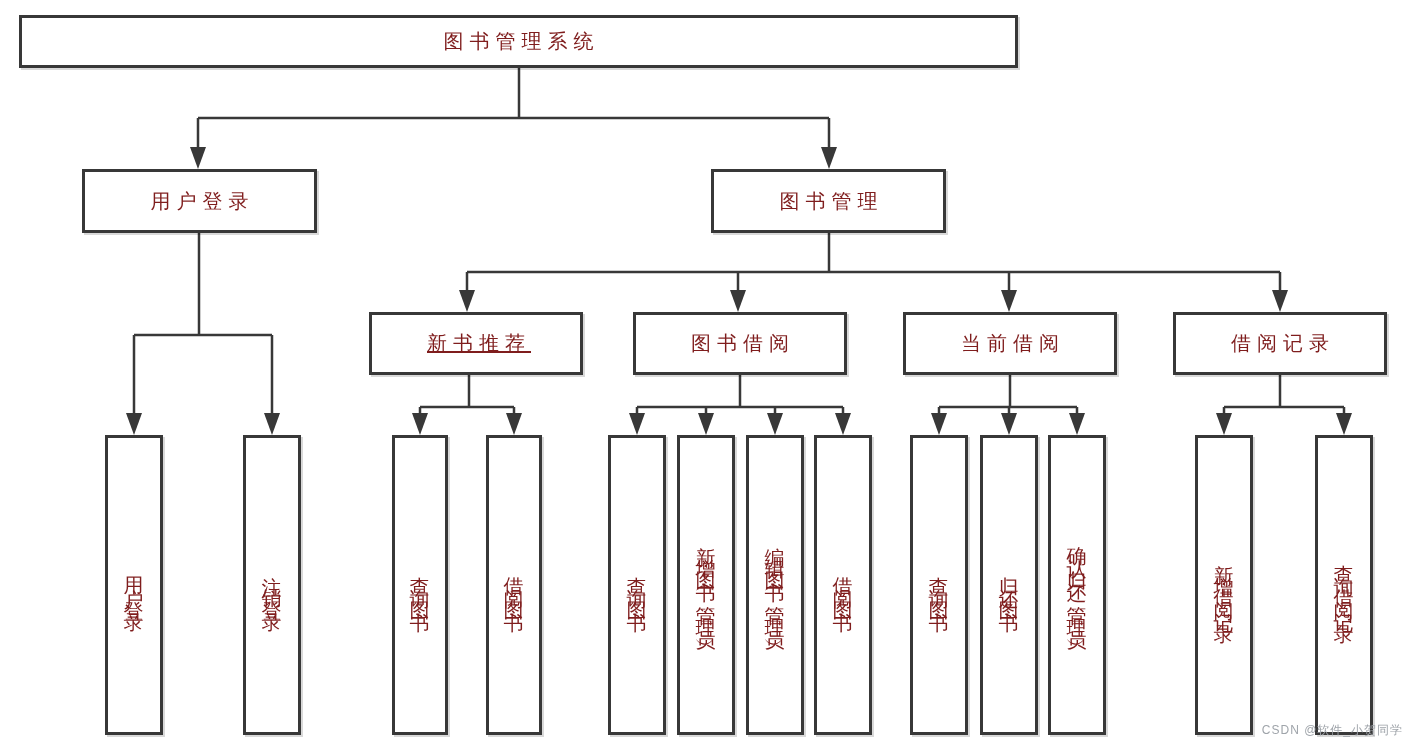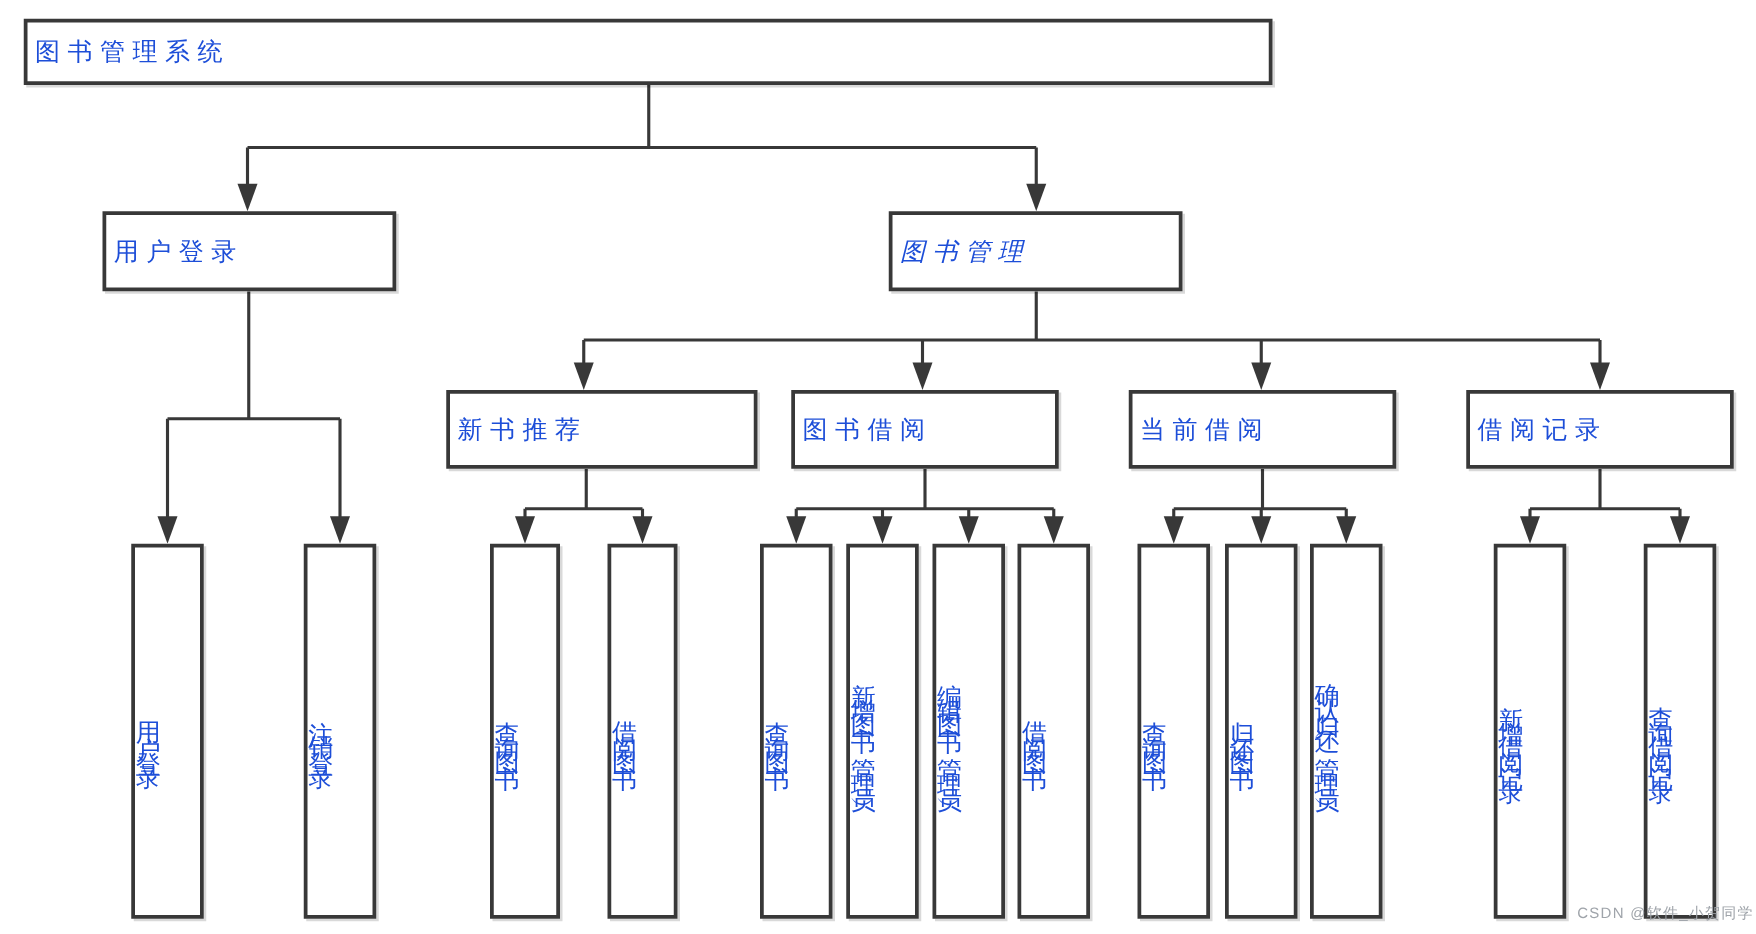--- a/index.html
+++ b/index.html
@@ -15,21 +15,22 @@
   svg.wires polygon { fill:#383838; stroke:none; }
 
   .box {
     position:absolute;
     box-sizing:border-box;
     background:#ffffff;
     border:3px solid #383838;
     box-shadow:2px 2px 0 rgba(0,0,0,0.15);
     display:flex;
     align-items:center;
-    color:#1d4ed8;
+    justify-content:center;
+    color:#7f1d1d;
     font-size:20px;
     z-index:2;
   }
   .box .label { letter-spacing:6px; text-indent:6px; white-space:nowrap; }
   .box.v .label {
     writing-mode:vertical-rl;
     text-orientation:mixed;
     letter-spacing:12px;
     text-indent:0;
     white-space:nowrap;
@@ -92,25 +93,25 @@
     </g>
   </svg>
 
   <div class="box" style="left:19px; top:15px; width:999px; height:53px;">
     <span class="label">图书管理系统</span>
   </div>
 
   <div class="box" style="left:82px; top:169px; width:235px; height:64px;">
     <span class="label">用户登录</span>
   </div>
-  <div class="box" style="left:711px; top:169px; width:235px; height:64px;font-style:italic;">
+  <div class="box" style="left:711px; top:169px; width:235px; height:64px;">
     <span class="label">图书管理</span>
   </div>
 
-  <div class="box" style="left:357px; top:312px; width:249px; height:63px;">
+  <div class="box" style="left:369px; top:312px; width:214px; height:63px;text-decoration:underline;">
     <span class="label">新书推荐</span>
   </div>
   <div class="box" style="left:903px; top:312px; width:214px; height:63px;">
     <span class="label">当前借阅</span>
   </div>
   <div class="box" style="left:633px; top:312px; width:214px; height:63px;">
     <span class="label">图书借阅</span>
   </div>
   <div class="box" style="left:1173px; top:312px; width:214px; height:63px;font-family:Liberation Serif, serif;">
     <span class="label">借阅记录</span>

